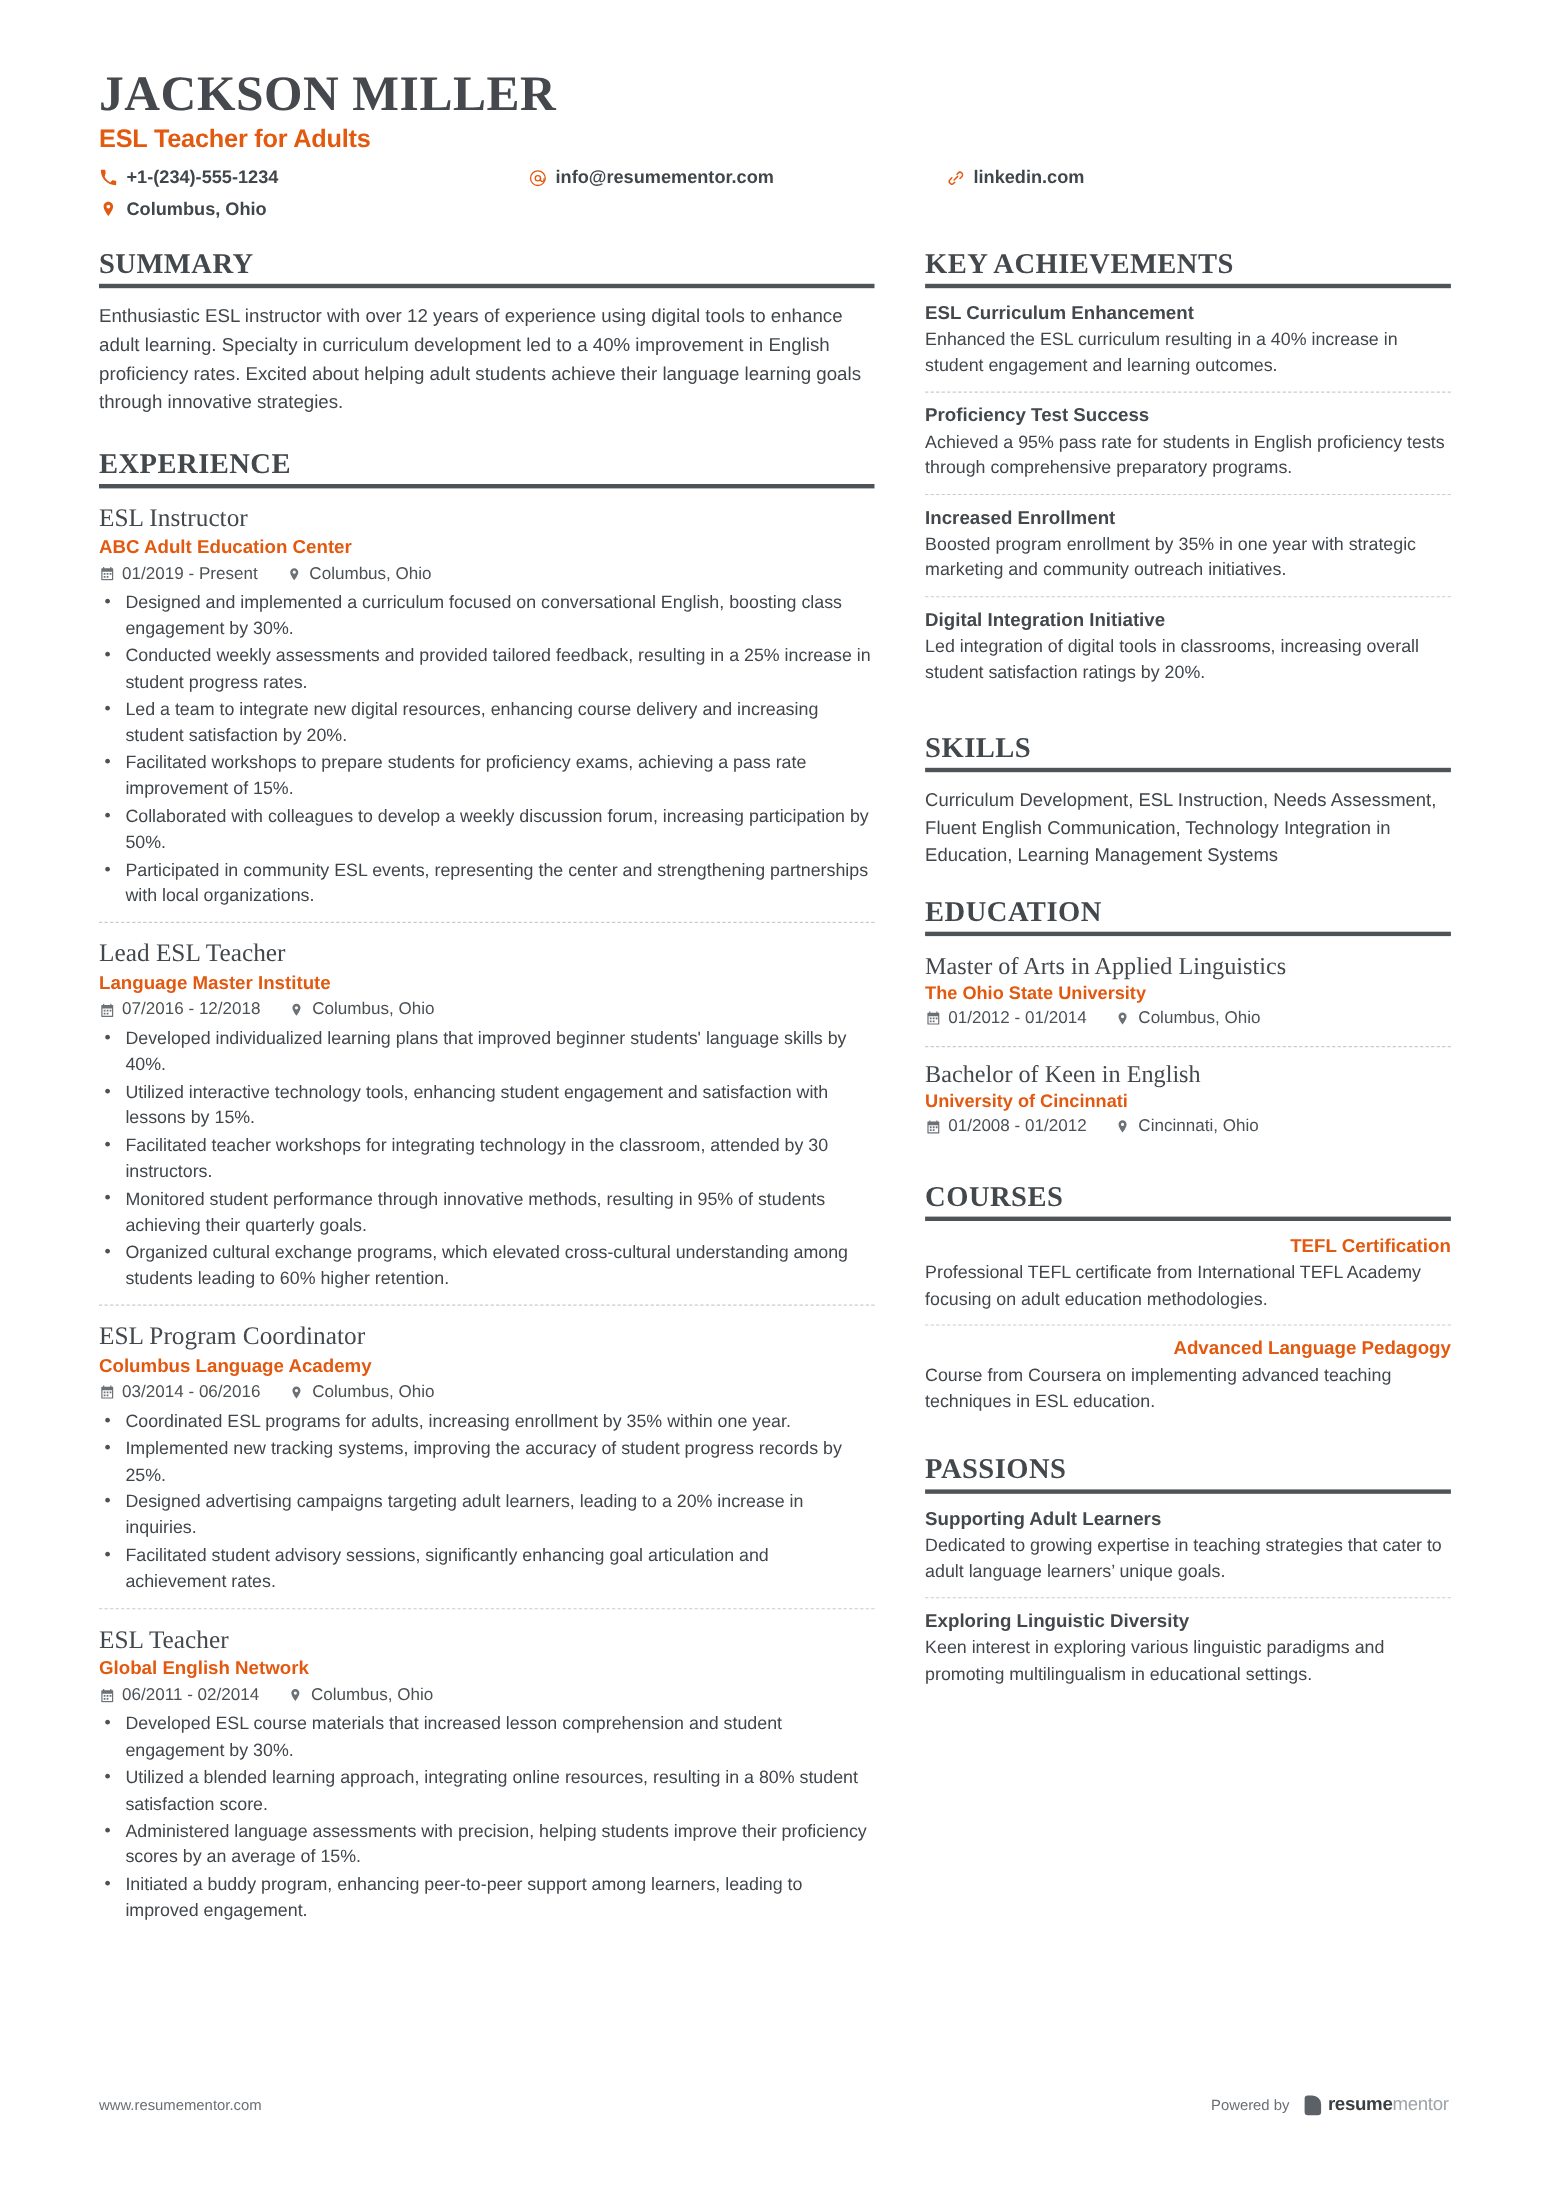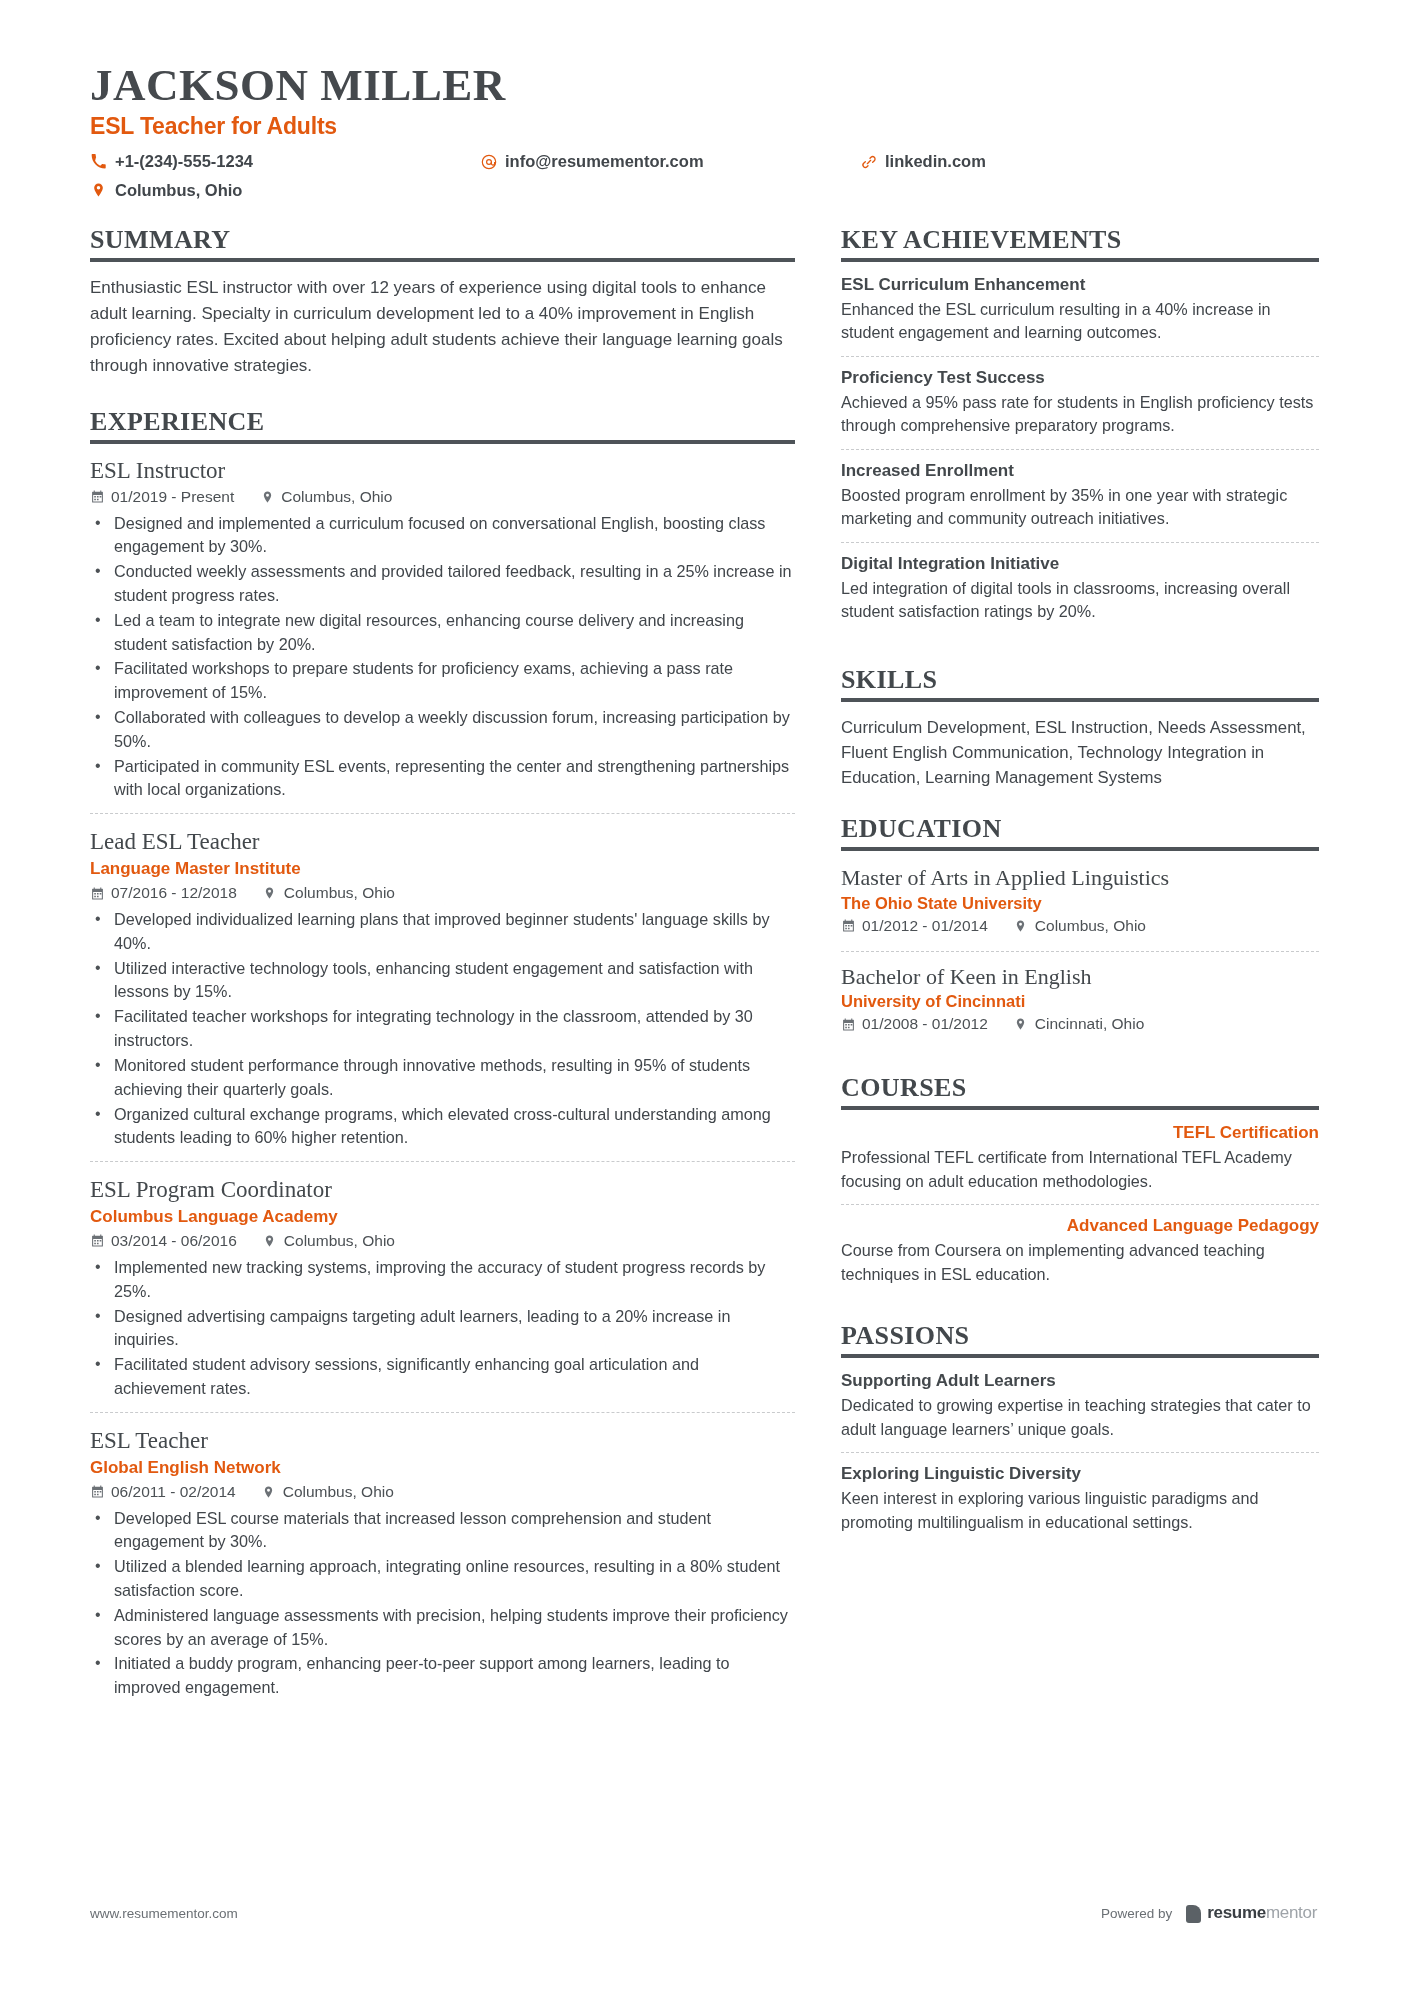--- a/index.html
+++ b/index.html
@@ -257,20 +257,21 @@
       <div class="section">
         <div class="section-title">SUMMARY</div>
         <div class="summary-text">Enthusiastic ESL instructor with over 12 years of experience using digital tools to enhance adult learning. Specialty in curriculum development led to a 40% improvement in English proficiency rates. Excited about helping adult students achieve their language learning goals through innovative strategies.</div>
       </div>
 
       <div class="section">
         <div class="section-title">EXPERIENCE</div>
 
         <div class="entry">
           <div class="entry-role">ESL Instructor</div>
+          <div class="entry-org">ABC Adult Education Center</div>
           <div class="meta-row">
             <span class="meta-item">
               <span class="meta-icon">
                   <svg width="13" height="13" viewBox="0 0 24 24" fill="currentColor">
                     <path d="M7 1v2h10V1h2v2h2a1 1 0 0 1 1 1v18a1 1 0 0 1-1 1H3a1 1 0 0 1-1-1V4a1 1 0 0 1 1-1h2V1h2zM4 9v12h16V9H4zm2 2h3v3H6v-3zm5 0h3v3h-3v-3zm5 0h3v3h-3v-3zM6 16h3v3H6v-3zm5 0h3v3h-3v-3z"></path>
                   </svg>
                 </span>
               <span>01/2019 - Present</span>
             </span>
             <span class="meta-item">
@@ -337,20 +338,21 @@
             <span class="meta-item">
               <span class="meta-icon">
                   <svg width="11" height="14" viewBox="0 0 24 24" fill="currentColor">
                     <path d="M12 0C7.6 0 4 3.6 4 8c0 5.8 8 16 8 16s8-10.2 8-16c0-4.4-3.6-8-8-8zm0 11.2A3.2 3.2 0 1 1 12 4.8a3.2 3.2 0 0 1 0 6.4z"></path>
                   </svg>
                 </span>
               <span>Columbus, Ohio</span>
             </span>
           </div>
           <ul class="bullets">
+            <li>Coordinated ESL programs for adults, increasing enrollment by 35% within one year.</li>
             <li>Implemented new tracking systems, improving the accuracy of student progress records by 25%.</li>
             <li>Designed advertising campaigns targeting adult learners, leading to a 20% increase in inquiries.</li>
             <li>Facilitated student advisory sessions, significantly enhancing goal articulation and achievement rates.</li>
           </ul>
         </div>
 
         <div class="entry">
           <div class="entry-role">ESL Teacher</div>
           <div class="entry-org">Global English Network</div>
           <div class="meta-row">

